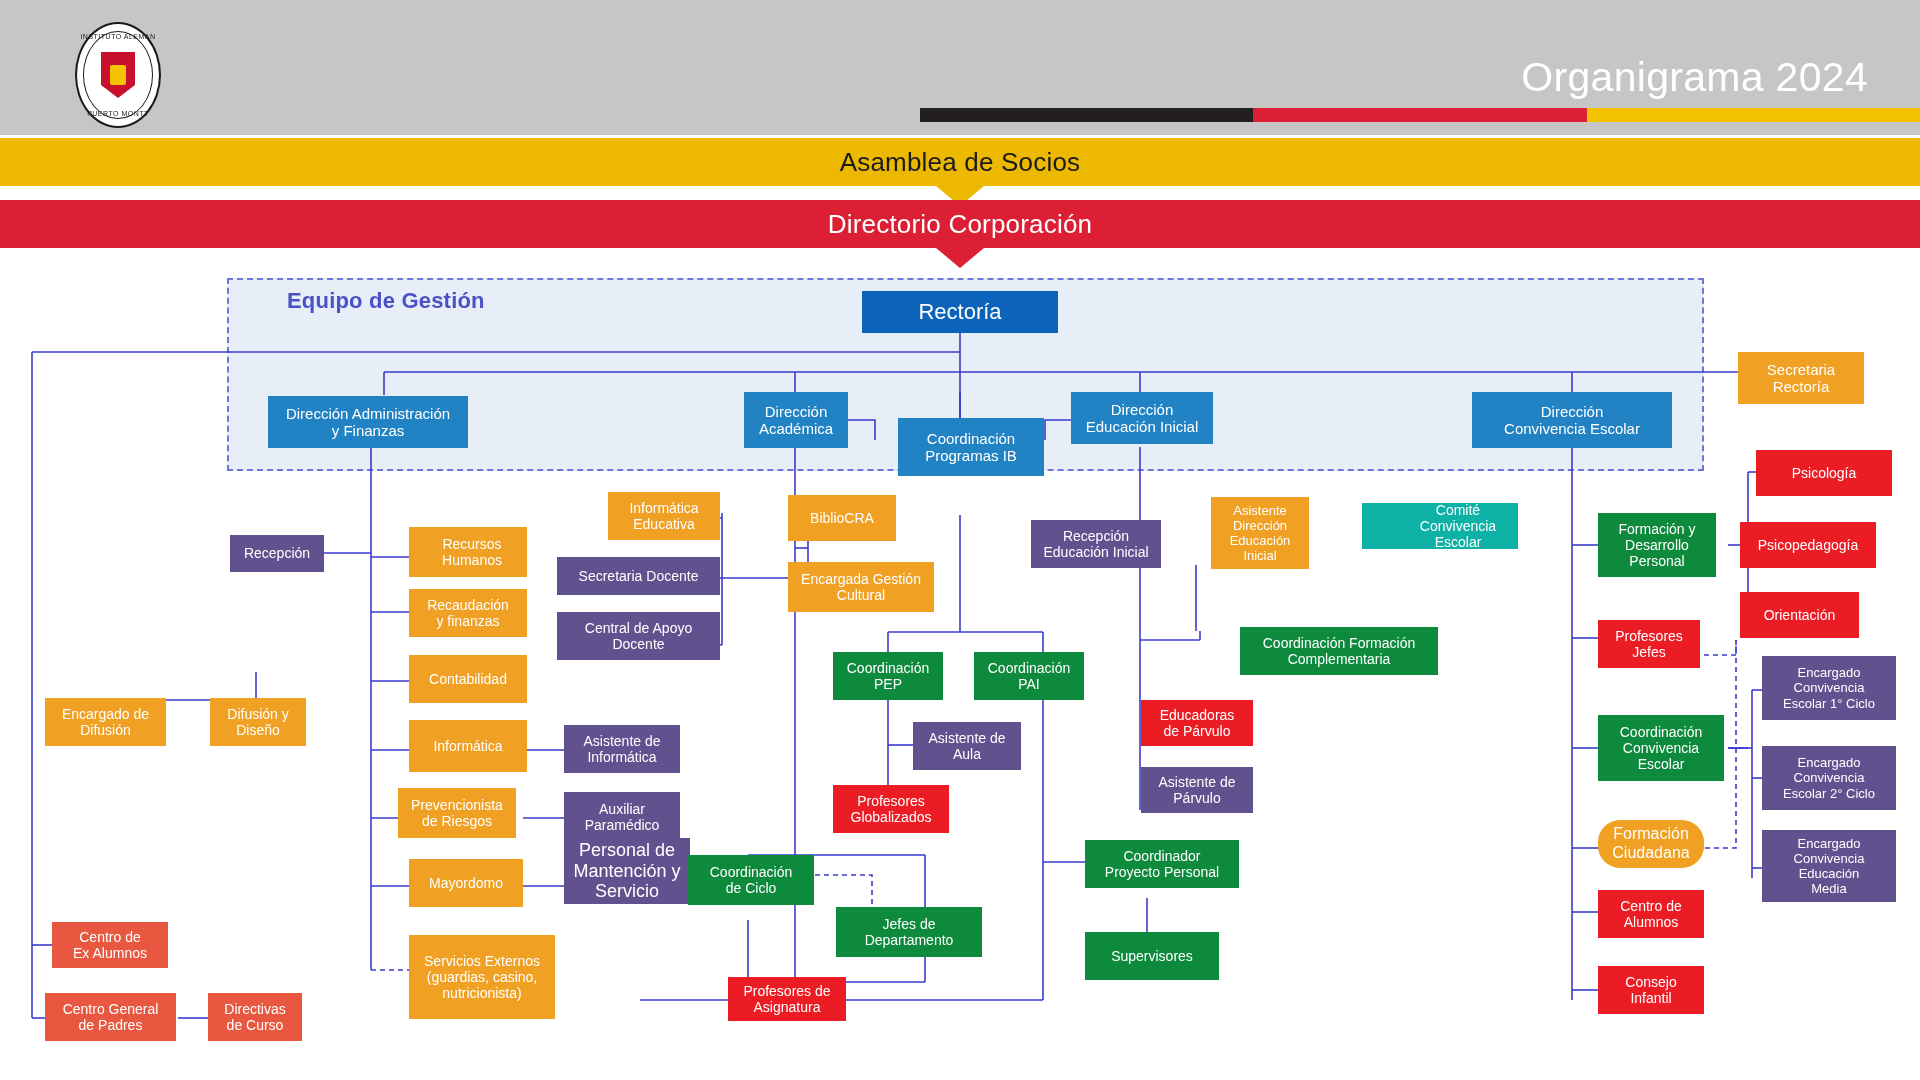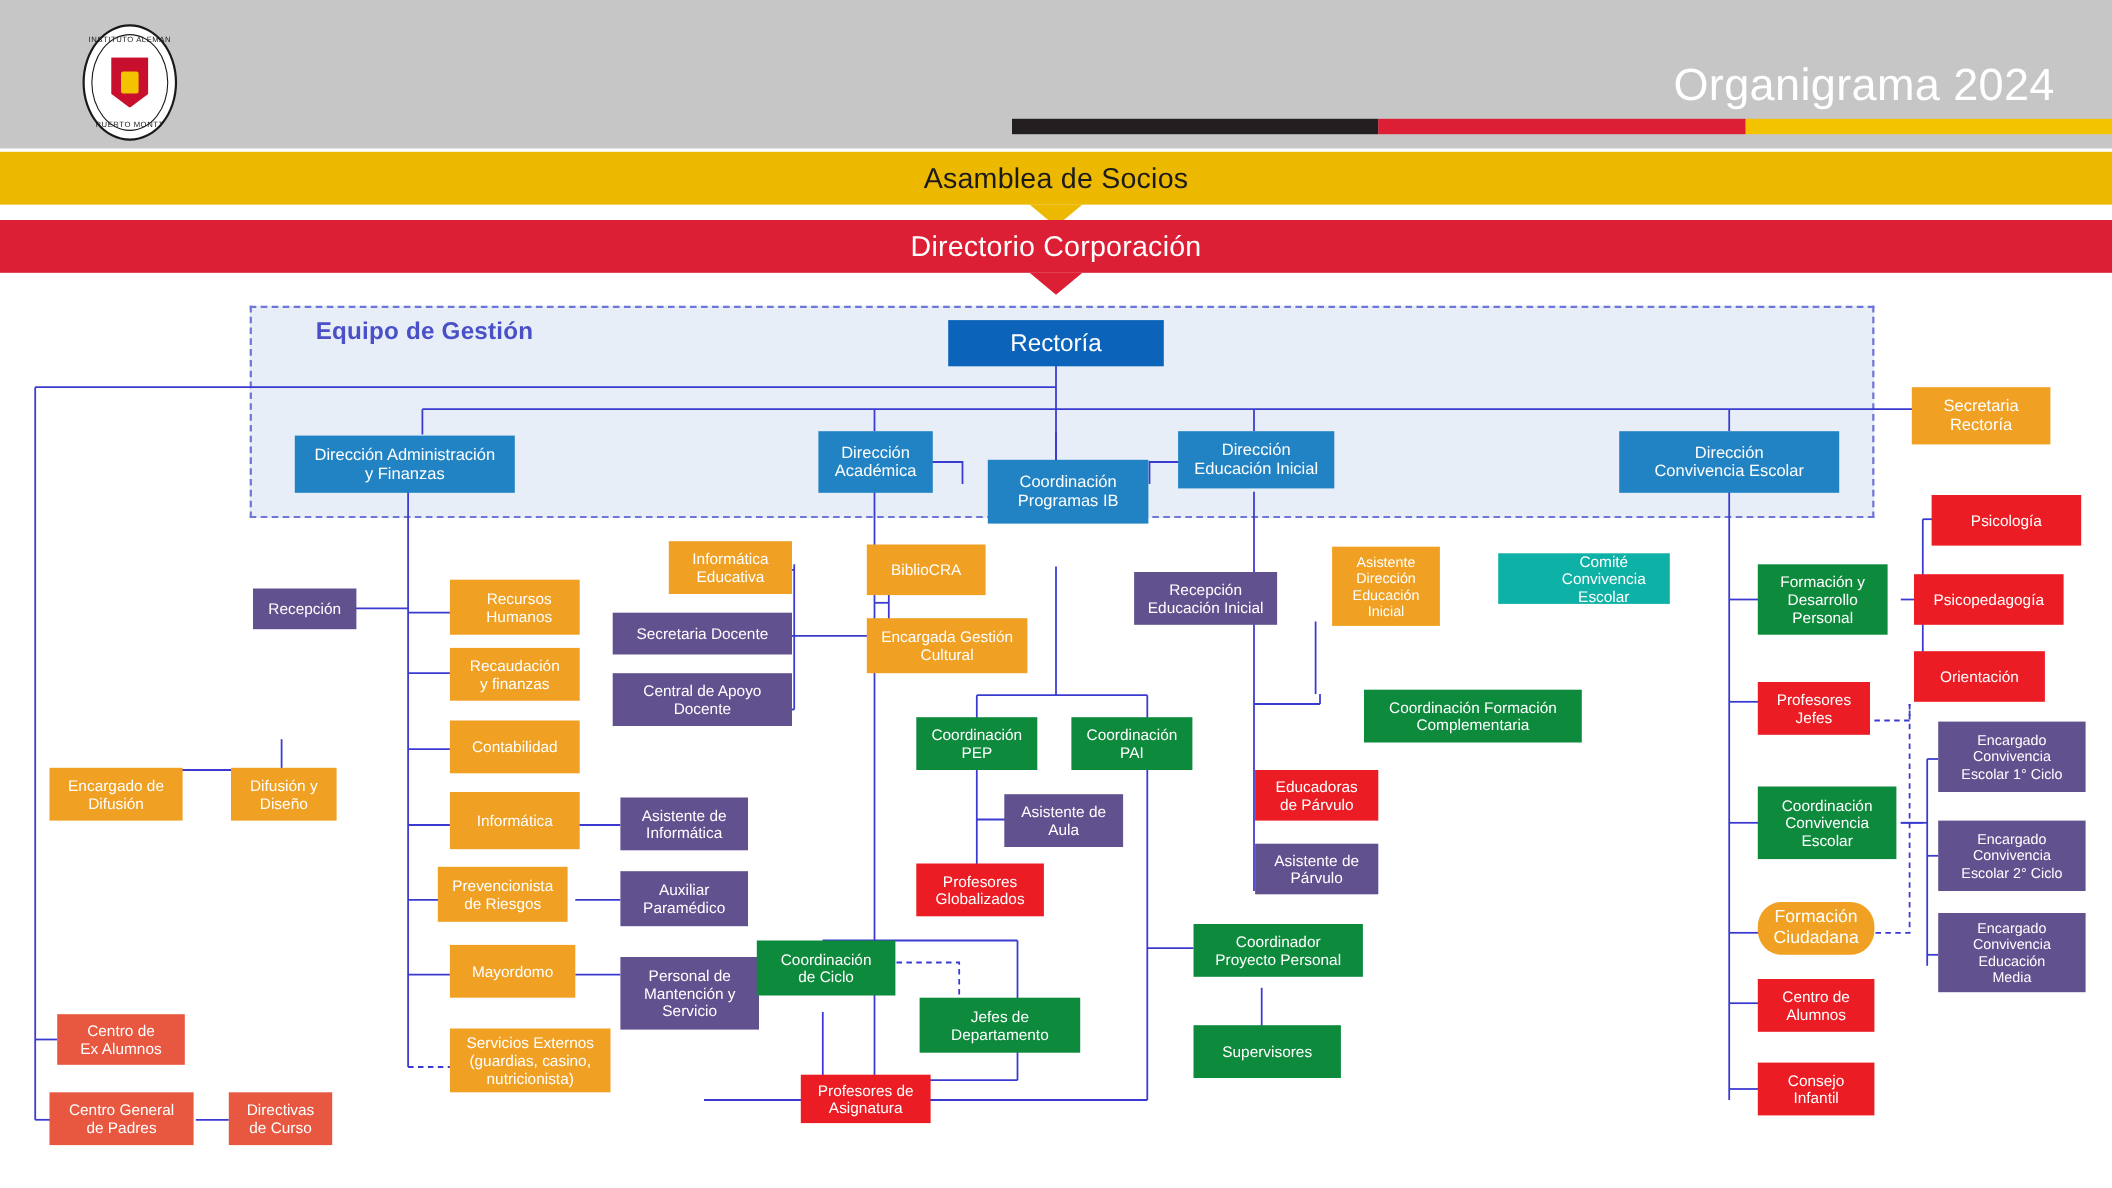--- a/index.html
+++ b/index.html
@@ -314,25 +314,25 @@
 Informática</div>
 
 <div class="node c-orange" style="left:398px; top:788px; width:118px; height:50px; font-size:14px; white-space:pre-line;">Prevencionista
 de Riesgos</div>
 
 <div class="node c-purple" style="left:564px; top:792px; width:116px; height:50px; font-size:14px; white-space:pre-line;">Auxiliar
 Paramédico</div>
 
 <div class="node c-orange" style="left:409px; top:859px; width:114px; height:48px; font-size:14px;">Mayordomo</div>
 
-<div class="node c-purple" style="left:564px; top:870px; width:126px; height:66px; font-size:14px; white-space:pre-line;">Personal de
+<div class="node c-purple" style="left:564px; top:838px; width:126px; height:66px; font-size:18px; white-space:pre-line;">Personal de
 Mantención y
 Servicio</div>
 
-<div class="node c-orange" style="left:409px; top:935px; width:146px; height:58px; font-size:14px; white-space:pre-line;">Servicios Externos
+<div class="node c-orange" style="left:409px; top:935px; width:146px; height:84px; font-size:14px; white-space:pre-line;">Servicios Externos
 (guardias, casino,
 nutricionista)</div>
 
 <div class="node c-orange" style="left:45px; top:698px; width:121px; height:48px; font-size:14px; white-space:pre-line;">Encargado de
 Difusión</div>
 
 <div class="node c-orange" style="left:210px; top:698px; width:96px; height:48px; font-size:14px; white-space:pre-line;">Difusión y
 Diseño</div>
 
 <div class="node c-salmon" style="left:52px; top:922px; width:116px; height:46px; font-size:14px; white-space:pre-line;">Centro de

